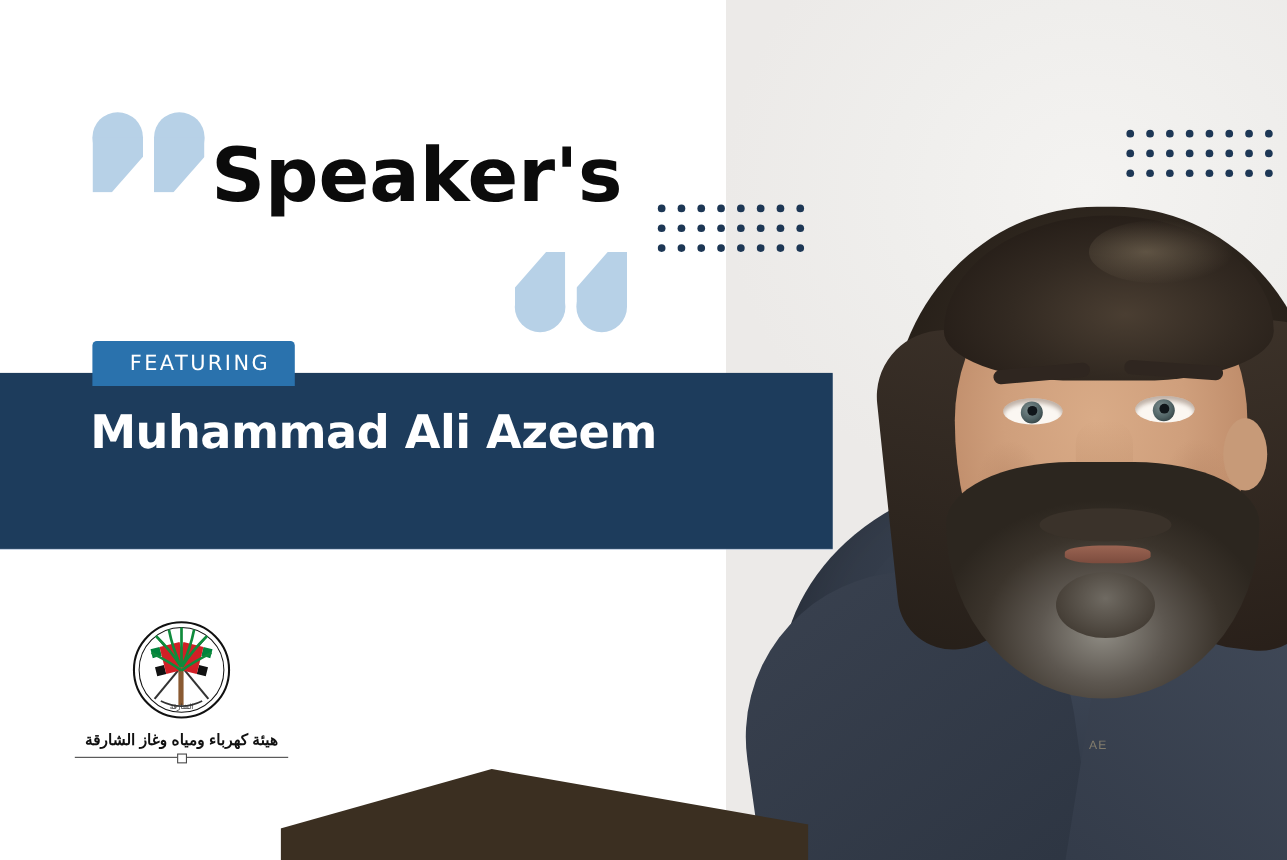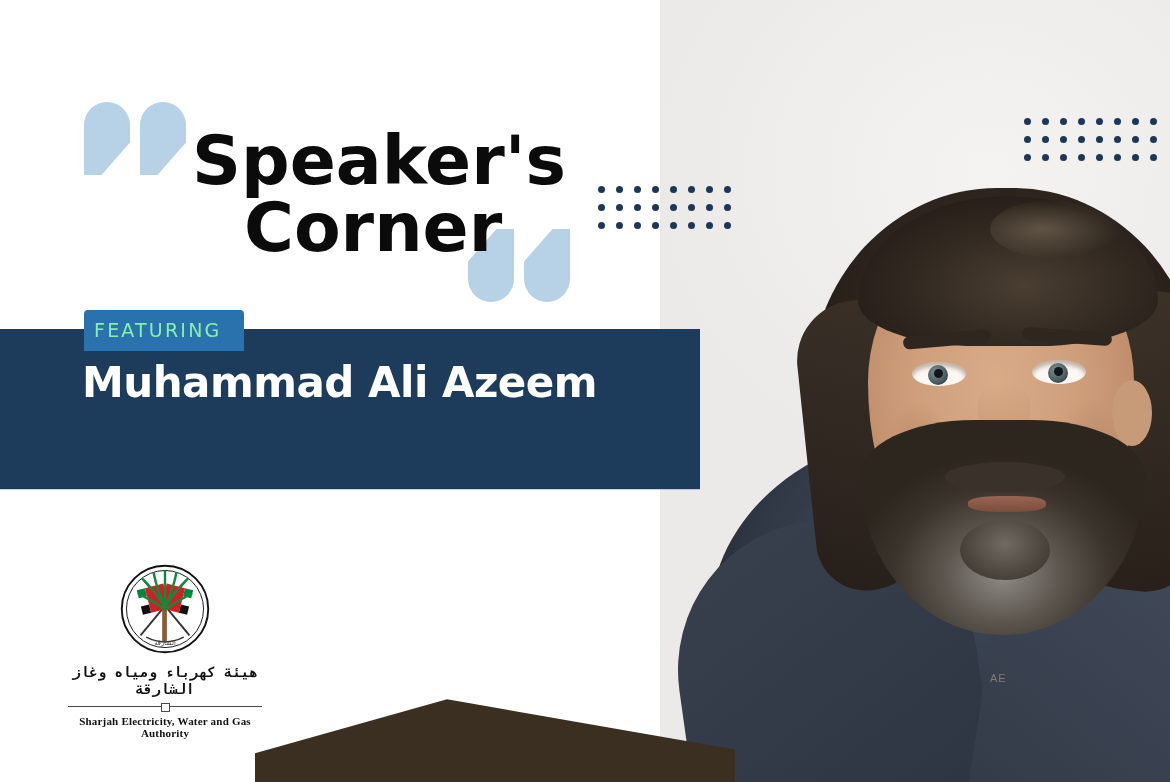--- a/index.html
+++ b/index.html
@@ -396,36 +396,36 @@
   .headline .line2 {
     display: block;
     margin-left: 52px;
   }
 
   
   .featuring {
     position: absolute;
     left: 84px;
     top: 310px;
-    padding: 9px 22px 10px 10px;
+    padding: 9px 22px 10px 34px;
     background: #2a72ad;
-    color: #86efac;
+    color: #ffffff;
     font-size: 19px;
     letter-spacing: 2.2px;
     font-family: "DejaVu Sans", sans-serif;
     border-radius: 4px 4px 0 0;
     z-index: 3;
   }
 
   
   .name-banner {
     position: absolute;
     left: 0;
-    top: 329px;
-    width: 700px;
+    top: 339px;
+    width: 757px;
     height: 160px;
     background: #1d3c5c;
     z-index: 2;
     box-shadow: 0 1px 0 rgba(150,170,200,.55);
   }
   .speaker-name {
     position: absolute;
     left: 82px;
     top: 29px;
     color: #ffffff;
@@ -457,21 +457,21 @@
   }
   .logo-emblem {
     position: relative;
     width: 94px;
     height: 94px;
     margin: 0 auto 8px auto;
     text-align: right;
   }
   .logo-arabic {
     text-align: center;
-    font-family: Liberation Mono, monospace;
+    font-family: Liberation Sans, sans-serif;
     font-size: 14px;
     color: #111111;
     direction: rtl;
     letter-spacing: 0.5px;
     margin-bottom: 4px;
     font-weight: bold;
   }
   .logo-rule {
     position: relative;
     height: 8px;
@@ -725,21 +725,20 @@
       <div class="tail"></div>
     </div>
     <div class="qm qm2">
       <div class="ball"></div>
       <div class="tail"></div>
     </div>
   </div>
 
   <div class="headline">
     <span>Speaker's</span>
-    <span class="line2">Corner</span>
   </div>
 
   <div class="featuring">FEATURING</div>
 
   <div class="name-banner">
     <div class="speaker-name">Muhammad Ali Azeem</div>
   </div>
 
   <div class="logo-block">
     <div class="logo-emblem">
@@ -776,16 +775,15 @@
           <path d="M49 50 C 38 42, 30 38, 22 34"></path>
           <path d="M51 50 C 62 42, 70 38, 78 34"></path>
         </g>
 
         <path d="M30 80 Q50 90 70 80" fill="none" stroke="#333333" stroke-width="1.6"></path>
         <text x="50" y="88" font-size="7" text-anchor="middle" fill="#333333" font-family="DejaVu Sans, sans-serif">الشارقة</text>
       </svg>
     </div>
     <div class="logo-arabic">هيئة كهرباء ومياه وغاز الشارقة</div>
     <div class="logo-rule"></div>
-    <div class="logo-english">Sharjah Electricity, Water and Gas Authority</div>
   </div>
 
 </div>
 
 </body></html>

